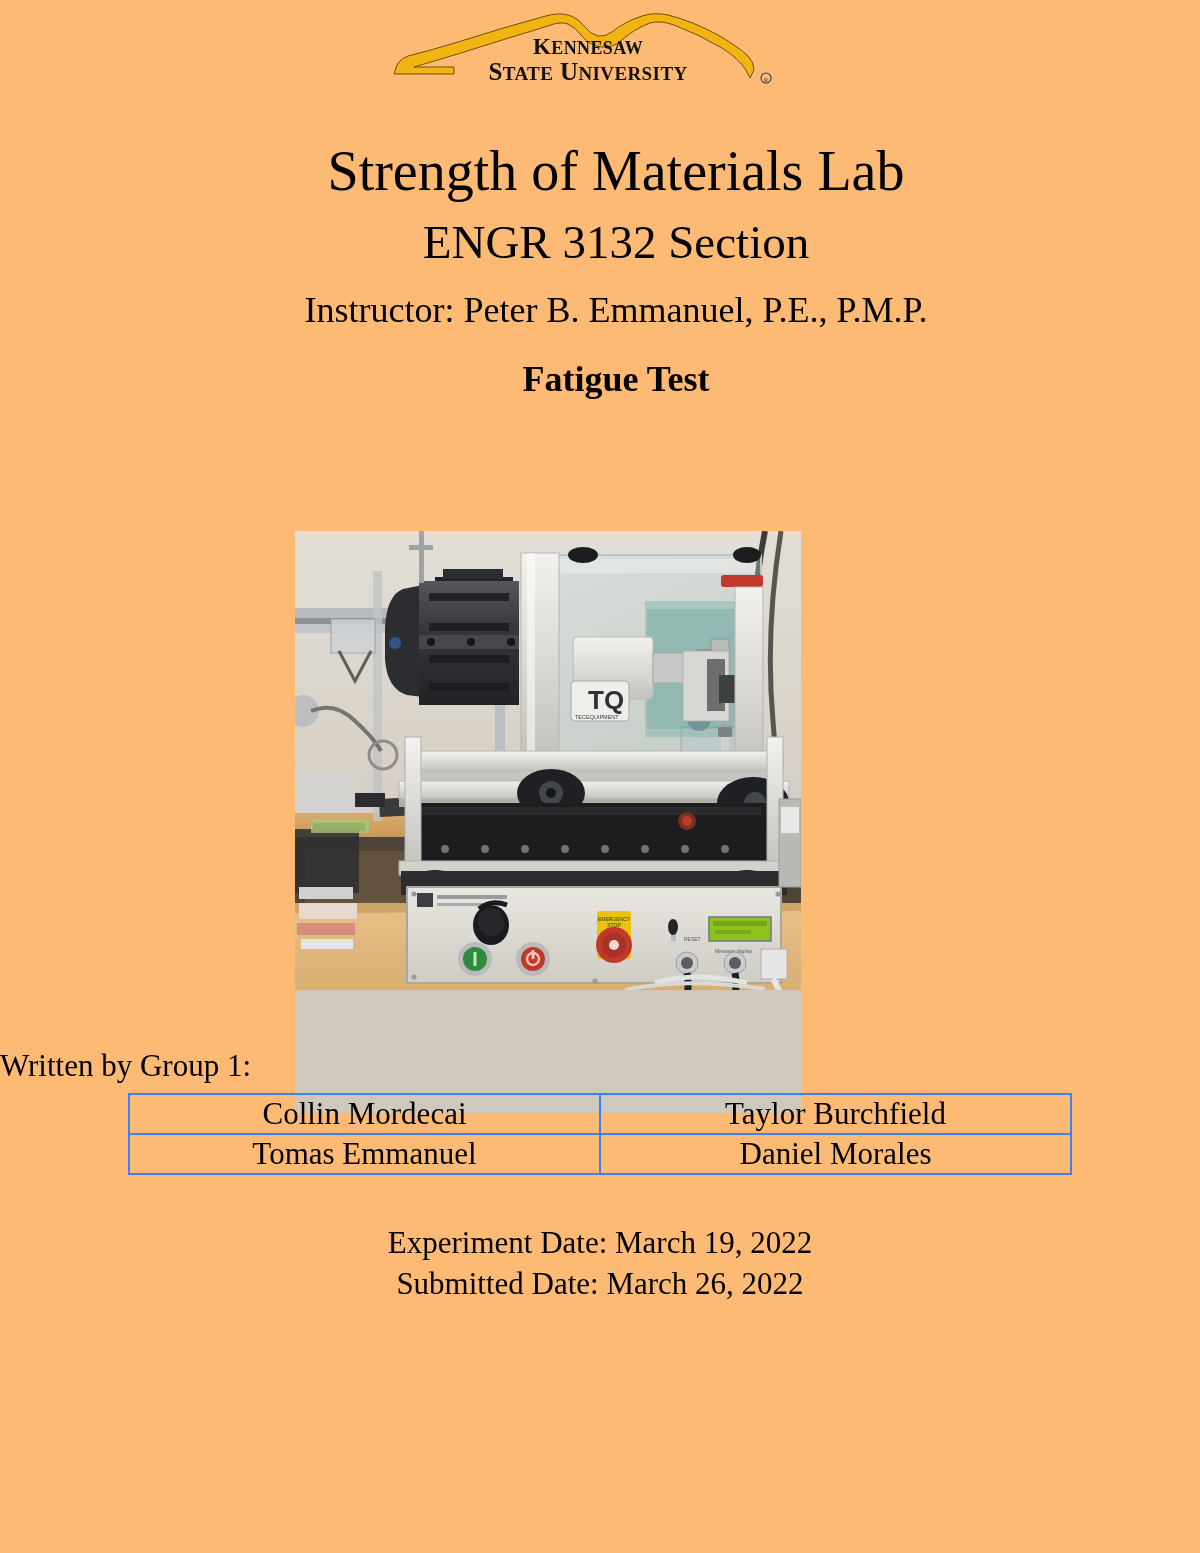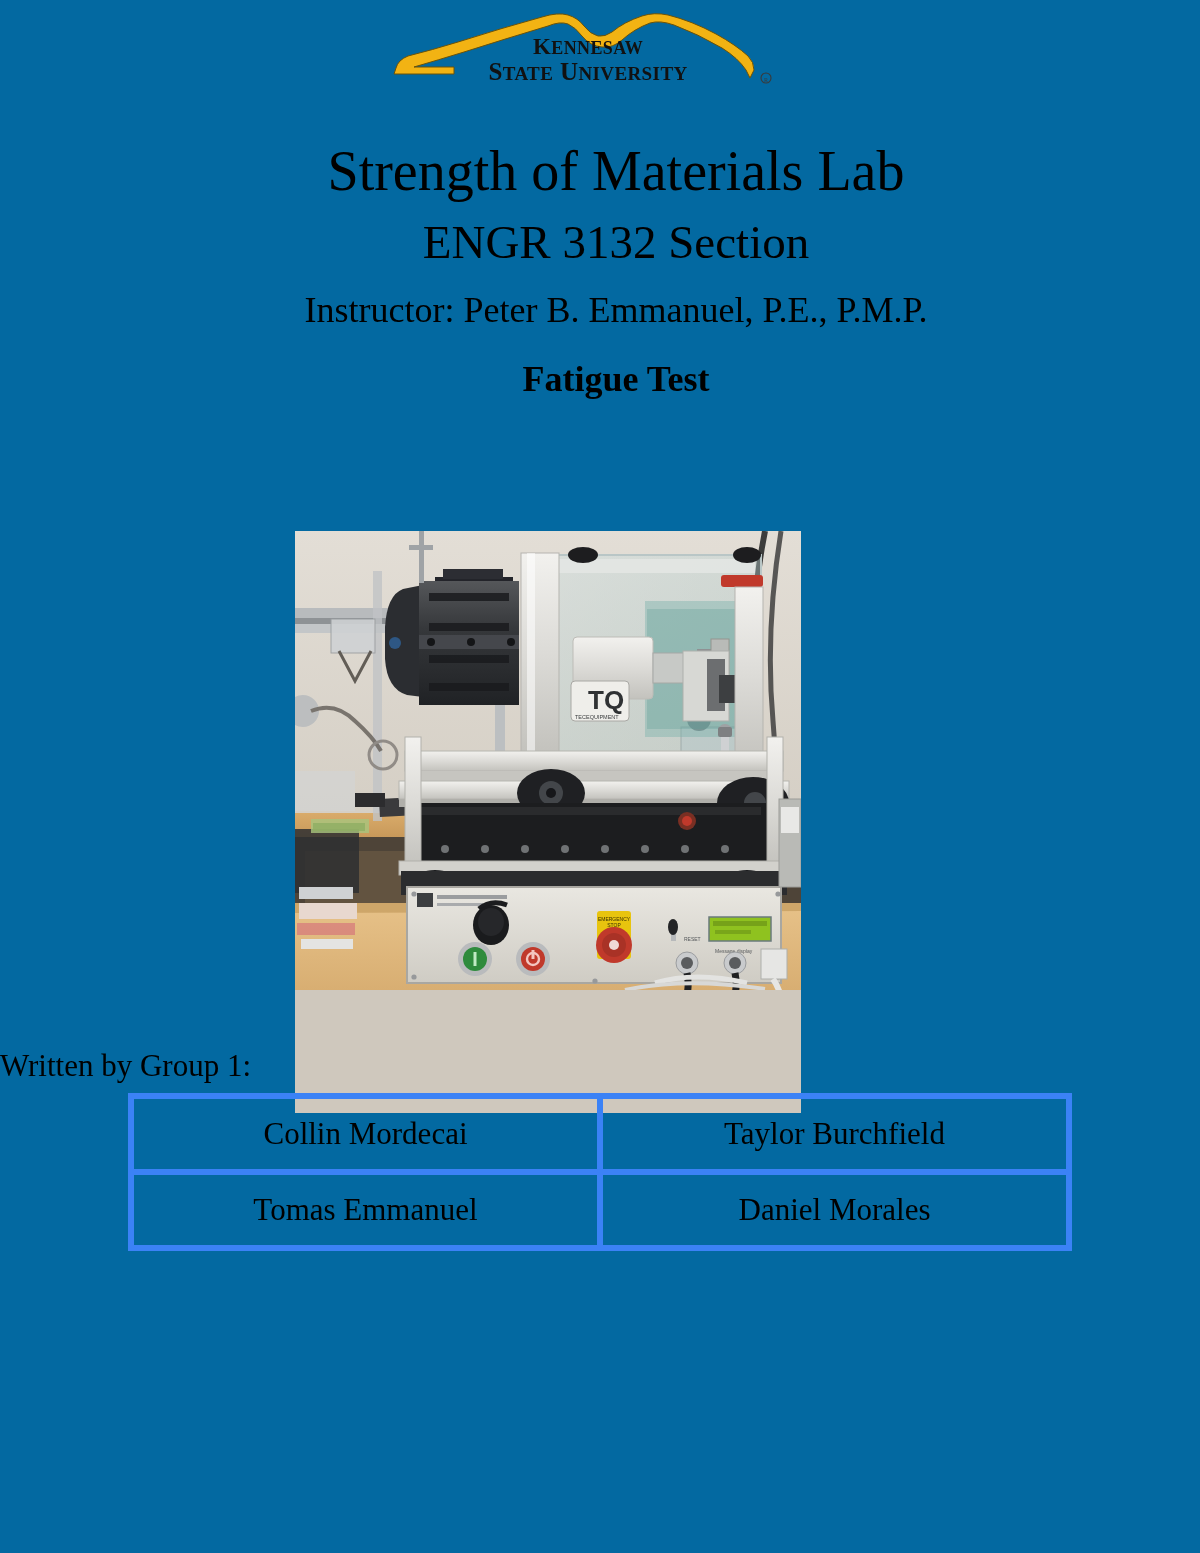--- a/index.html
+++ b/index.html
@@ -13,21 +13,21 @@
     position: relative;
     font-family: "Liberation Serif", "DejaVu Serif", serif;
     color: #000000;
     overflow: hidden;
   }
 
   .page {
     position: relative;
     width: 1200px;
     height: 1553px;
-    background: #0369a1;
+    background: #fdba74;
   }
 
   
   .logo-wrap {
     position: absolute;
     left: 392px;
     top: 12px;
     width: 390px;
     height: 82px;
   }
@@ -99,26 +99,26 @@
   }
   .authors-table {
     position: absolute;
     left: 128px;
     top: 1093px;
     width: 944px;
     border-collapse: collapse;
     table-layout: fixed;
   }
   .authors-table td {
-    border: 6px solid #3b82f6;
+    border: 2px solid #3b82f6;
     height: 38px;
     text-align: center;
     font-size: 31px;
     line-height: 38px;
-    padding: 16px;
+    padding: 0;
   }
 
   
   .dates {
     position: absolute;
     left: 0;
     top: 1222px;
     width: 1200px;
     text-align: center;
     font-size: 31px;
@@ -391,14 +391,18 @@
         <td>Collin Mordecai</td>
         <td>Taylor Burchfield</td>
       </tr>
       <tr>
         <td>Tomas Emmanuel</td>
         <td>Daniel Morales</td>
       </tr>
     </tbody>
   </table>
 
+  <div class="dates">
+    <div>Experiment Date: March 19, 2022</div>
+    <div>Submitted Date: March 26, 2022</div>
+  </div>
 
 </div>
 
 </body></html>

